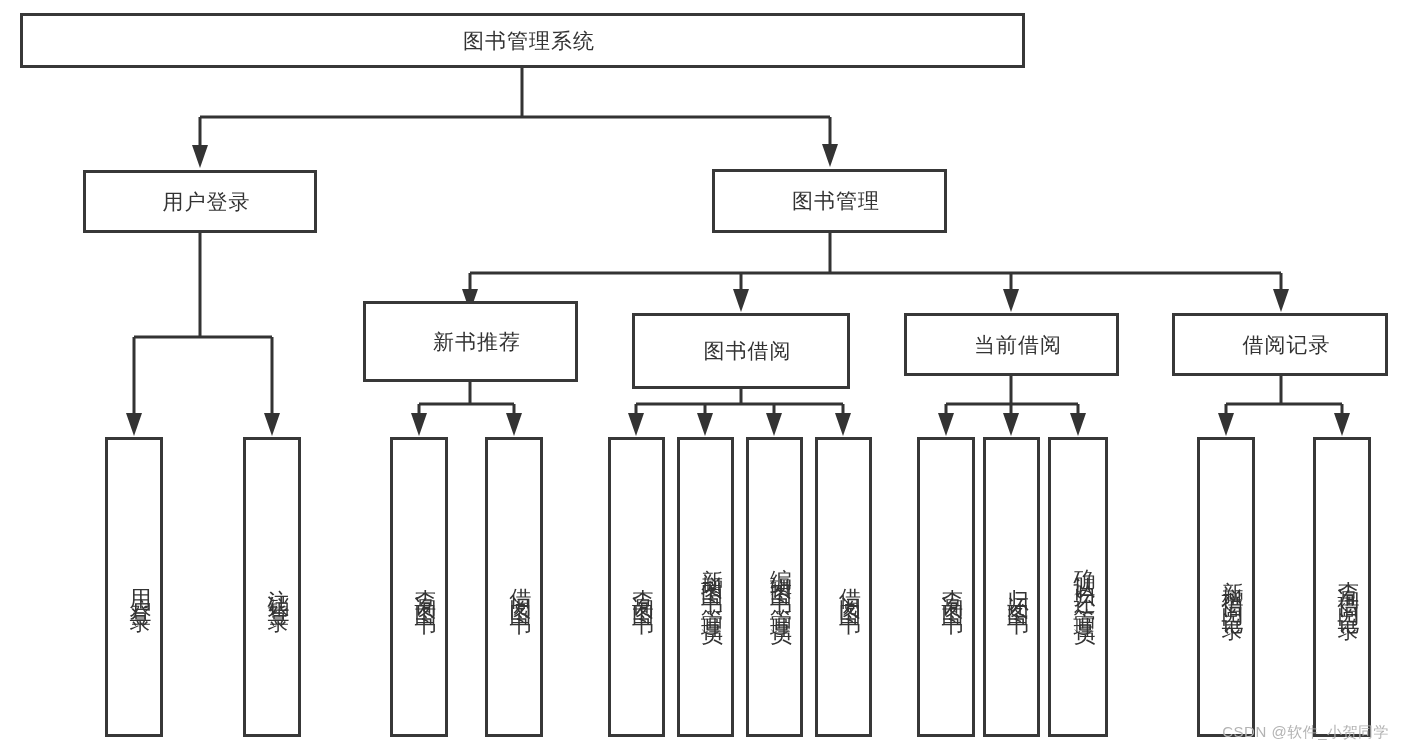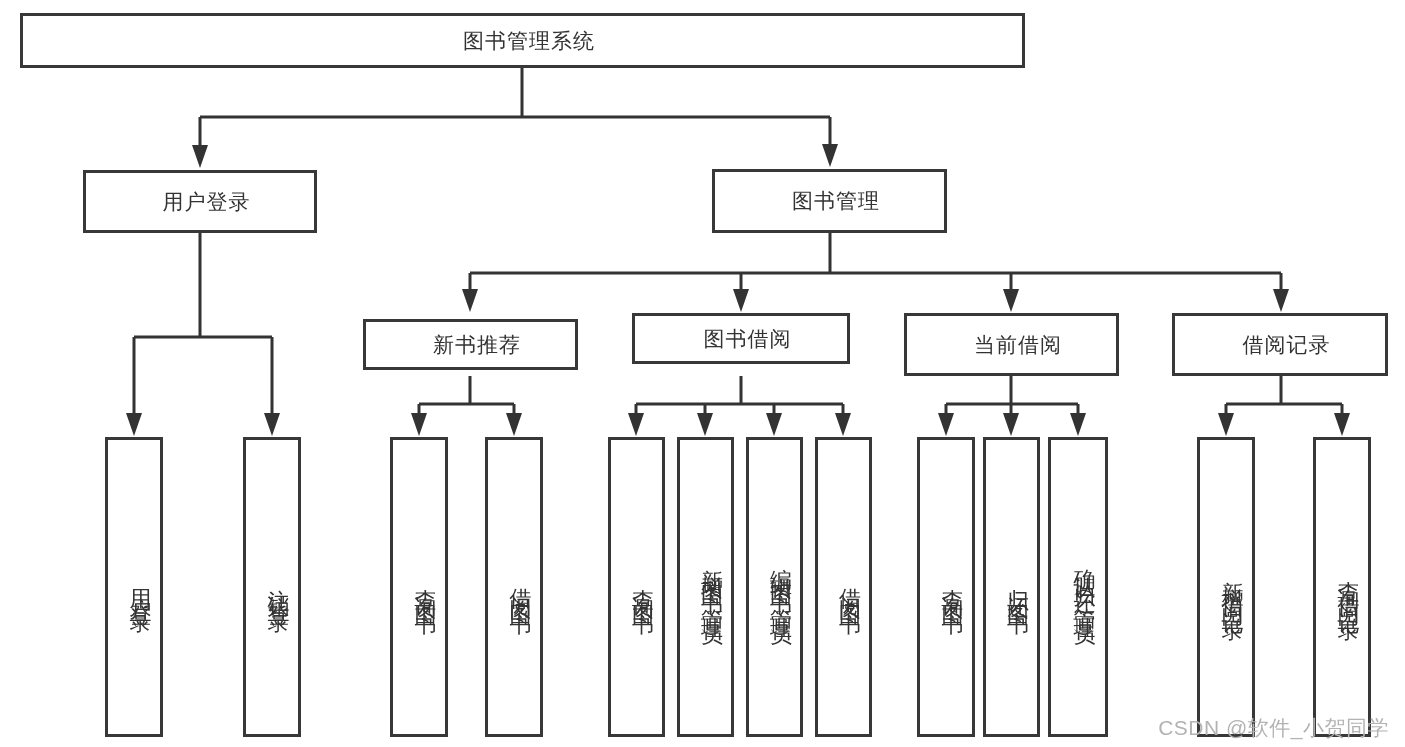--- a/index.html
+++ b/index.html
@@ -43,22 +43,22 @@
     writing-mode: vertical-rl;
     text-orientation: mixed;
     letter-spacing: 8px;
     font-size: 22px;
     line-height: 1;
   }
   
   .n-root            { left: 20px;   top: 13px;  width: 1005px; height: 55px; }
   .n-user-login      { left: 83px;   top: 170px; width: 234px;  height: 63px; }
   .n-book-mgmt       { left: 712px;  top: 169px; width: 235px;  height: 64px; align-items: center; }
-  .n-new-book-rec    { left: 363px;  top: 319px; width: 215px;  height: 51px; }
-  .n-book-borrow     { left: 632px;  top: 313px; width: 218px;  height: 51px; }
+  .n-new-book-rec    { left: 363px;  top: 301px; width: 215px;  height: 81px; }
+  .n-book-borrow     { left: 632px;  top: 313px; width: 218px;  height: 76px; }
   .n-current-borrow  { left: 904px;  top: 313px; width: 215px;  height: 63px; text-align: center; }
   .n-borrow-records  { left: 1172px; top: 313px; width: 216px;  height: 63px; }
   
   .l-a1 { left: 105px;  top: 437px; width: 58px; height: 300px; }
   .l-a2 { left: 243px;  top: 437px; width: 58px; height: 300px; }
   .l-b1 { left: 390px;  top: 437px; width: 58px; height: 300px; }
   .l-b2 { left: 485px;  top: 437px; width: 58px; height: 300px; }
   .l-c1 { left: 608px;  top: 437px; width: 57px; height: 300px; }
   .l-c2 { left: 677px;  top: 437px; width: 57px; height: 300px; }
   .l-c3 { left: 746px;  top: 437px; width: 57px; height: 300px; }
@@ -66,21 +66,21 @@
   .l-d1 { left: 917px;  top: 437px; width: 58px; height: 300px; }
   .l-d2 { left: 983px;  top: 437px; width: 57px; height: 300px; }
   .l-d3 { left: 1048px; top: 437px; width: 60px; height: 300px; }
   .l-e1 { left: 1197px; top: 437px; width: 58px; height: 300px; }
   .l-e2 { left: 1313px; top: 437px; width: 58px; height: 300px; }
   .watermark {
     position: absolute;
     right: 16px;
     bottom: 5px;
     color: #b3b3b3;
-    font-size: 21px;
+    font-size: 15px;
     letter-spacing: 0.5px;
   }
 </style>
 </head>
 <body>
 
 <div class="canvas">
 
   <svg class="connectors" viewBox="0 0 1405 747" xmlns="http://www.w3.org/2000/svg">
 

